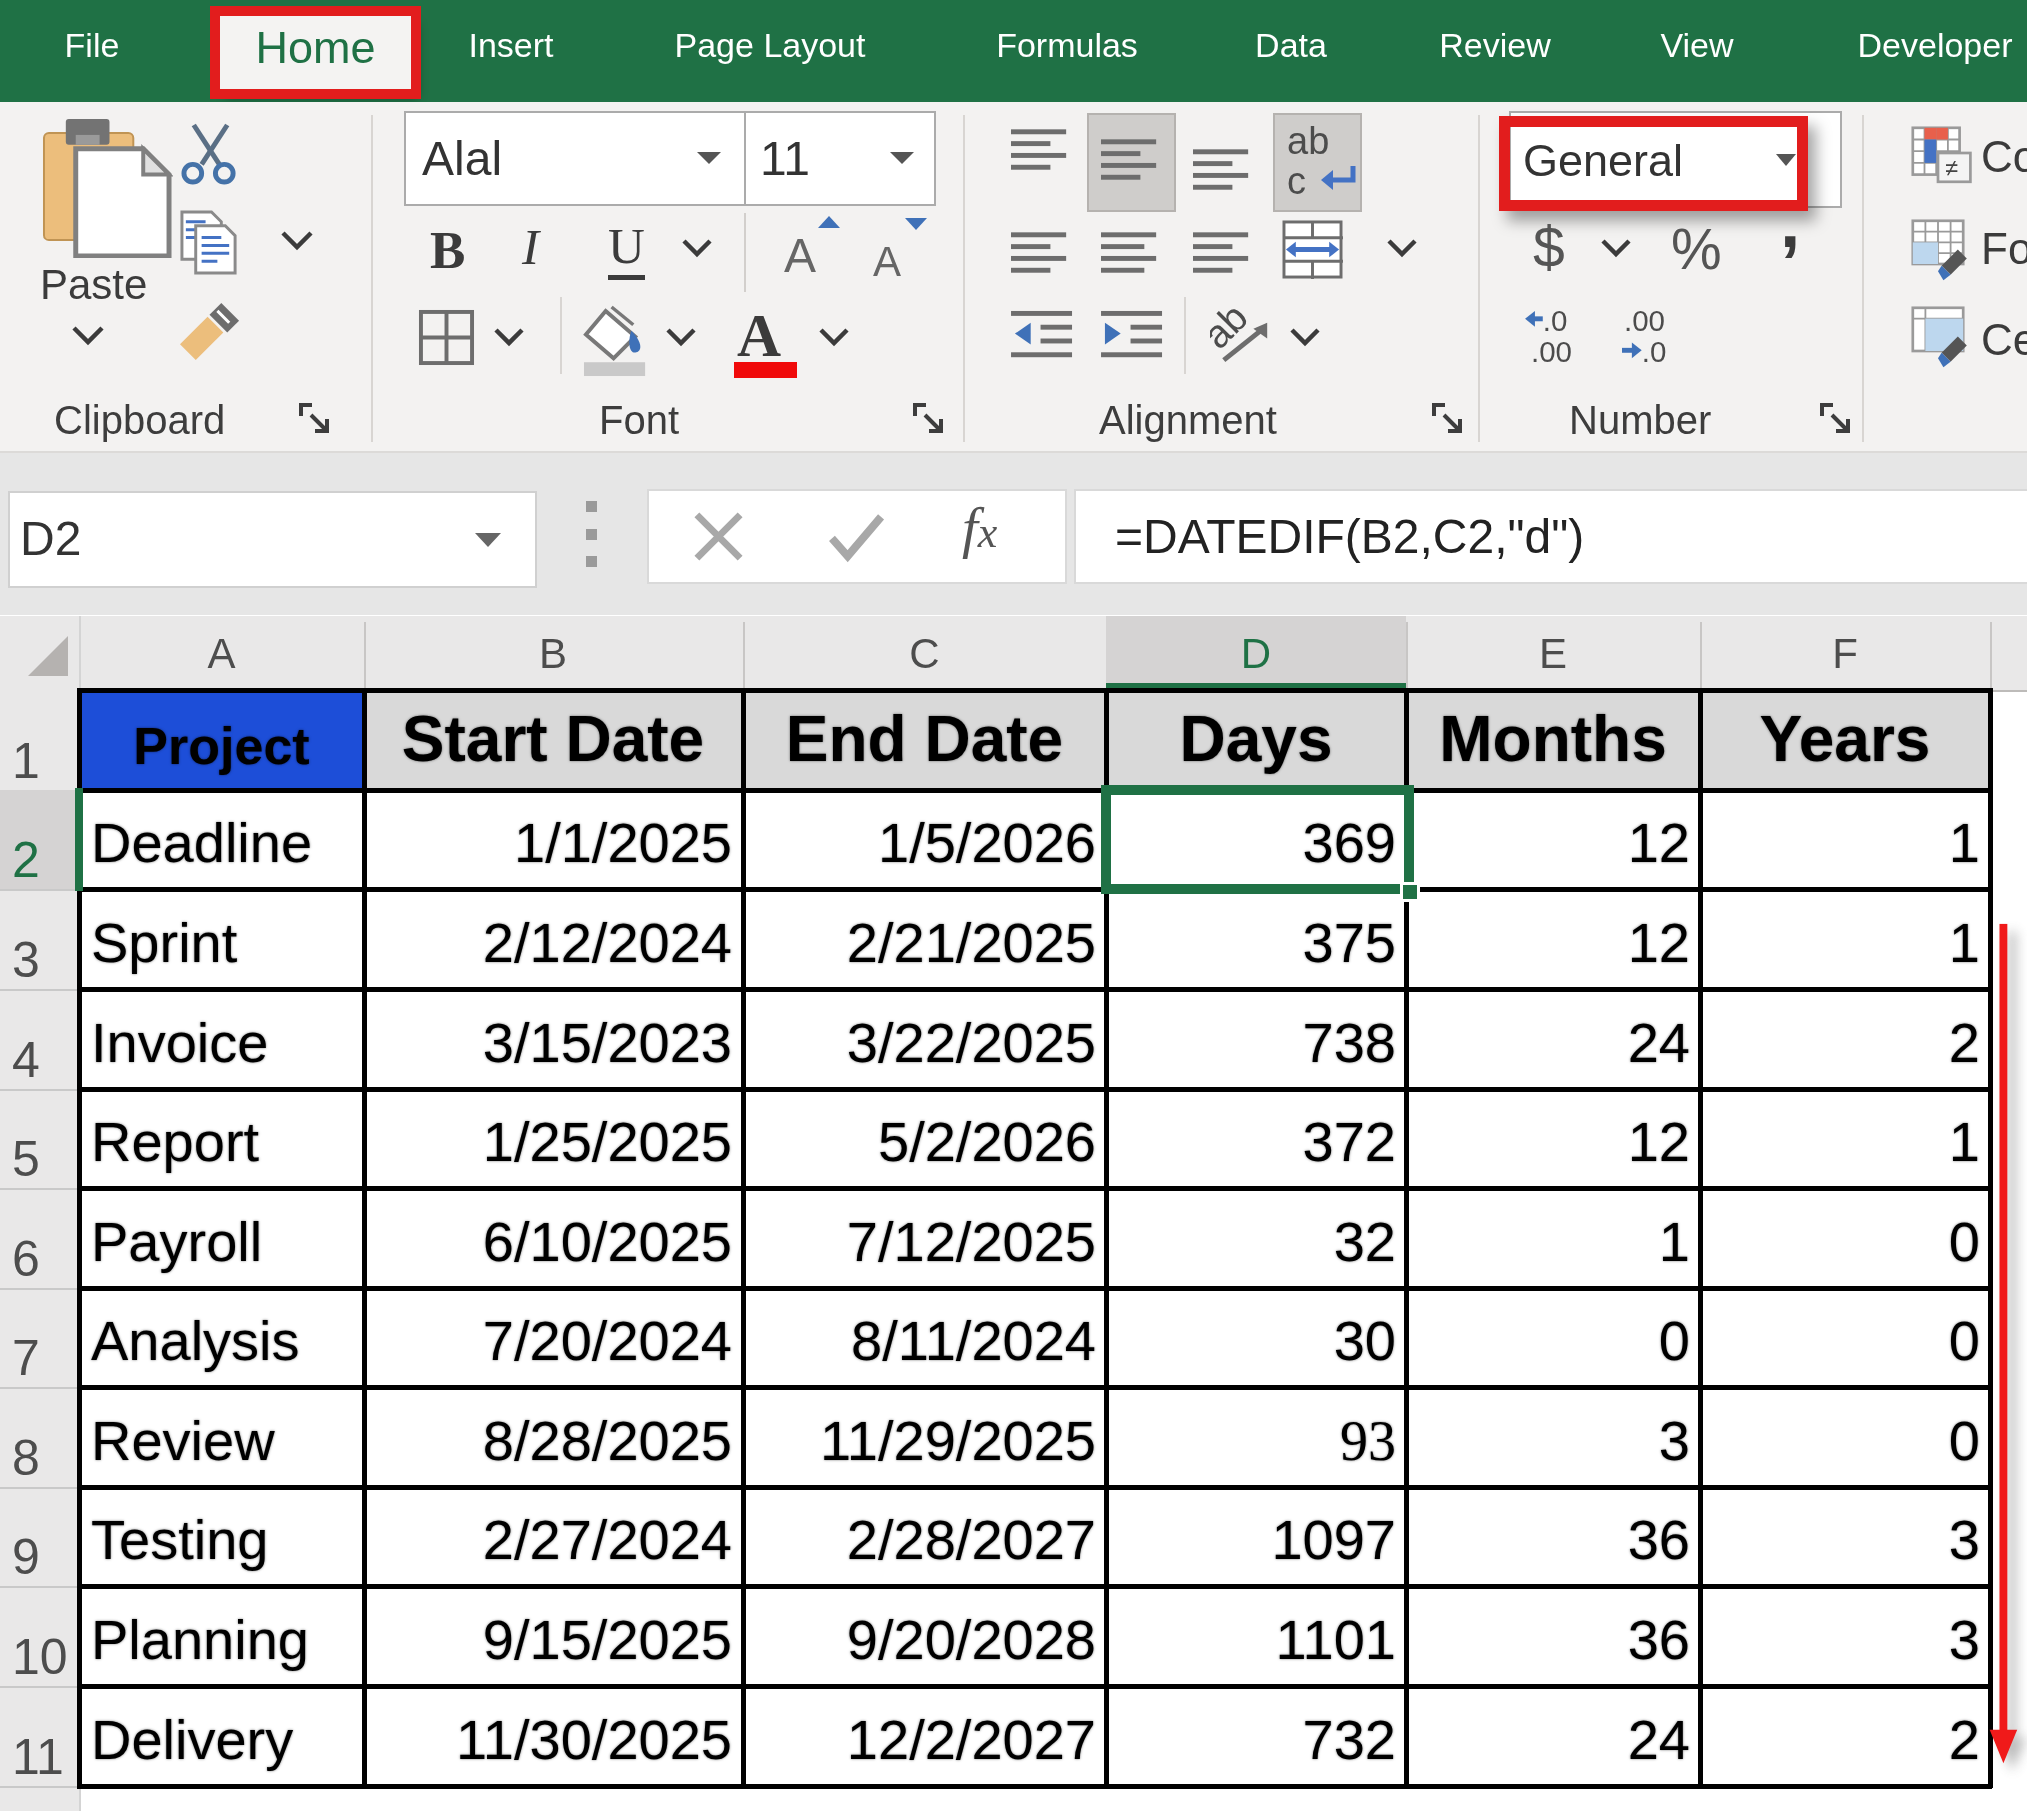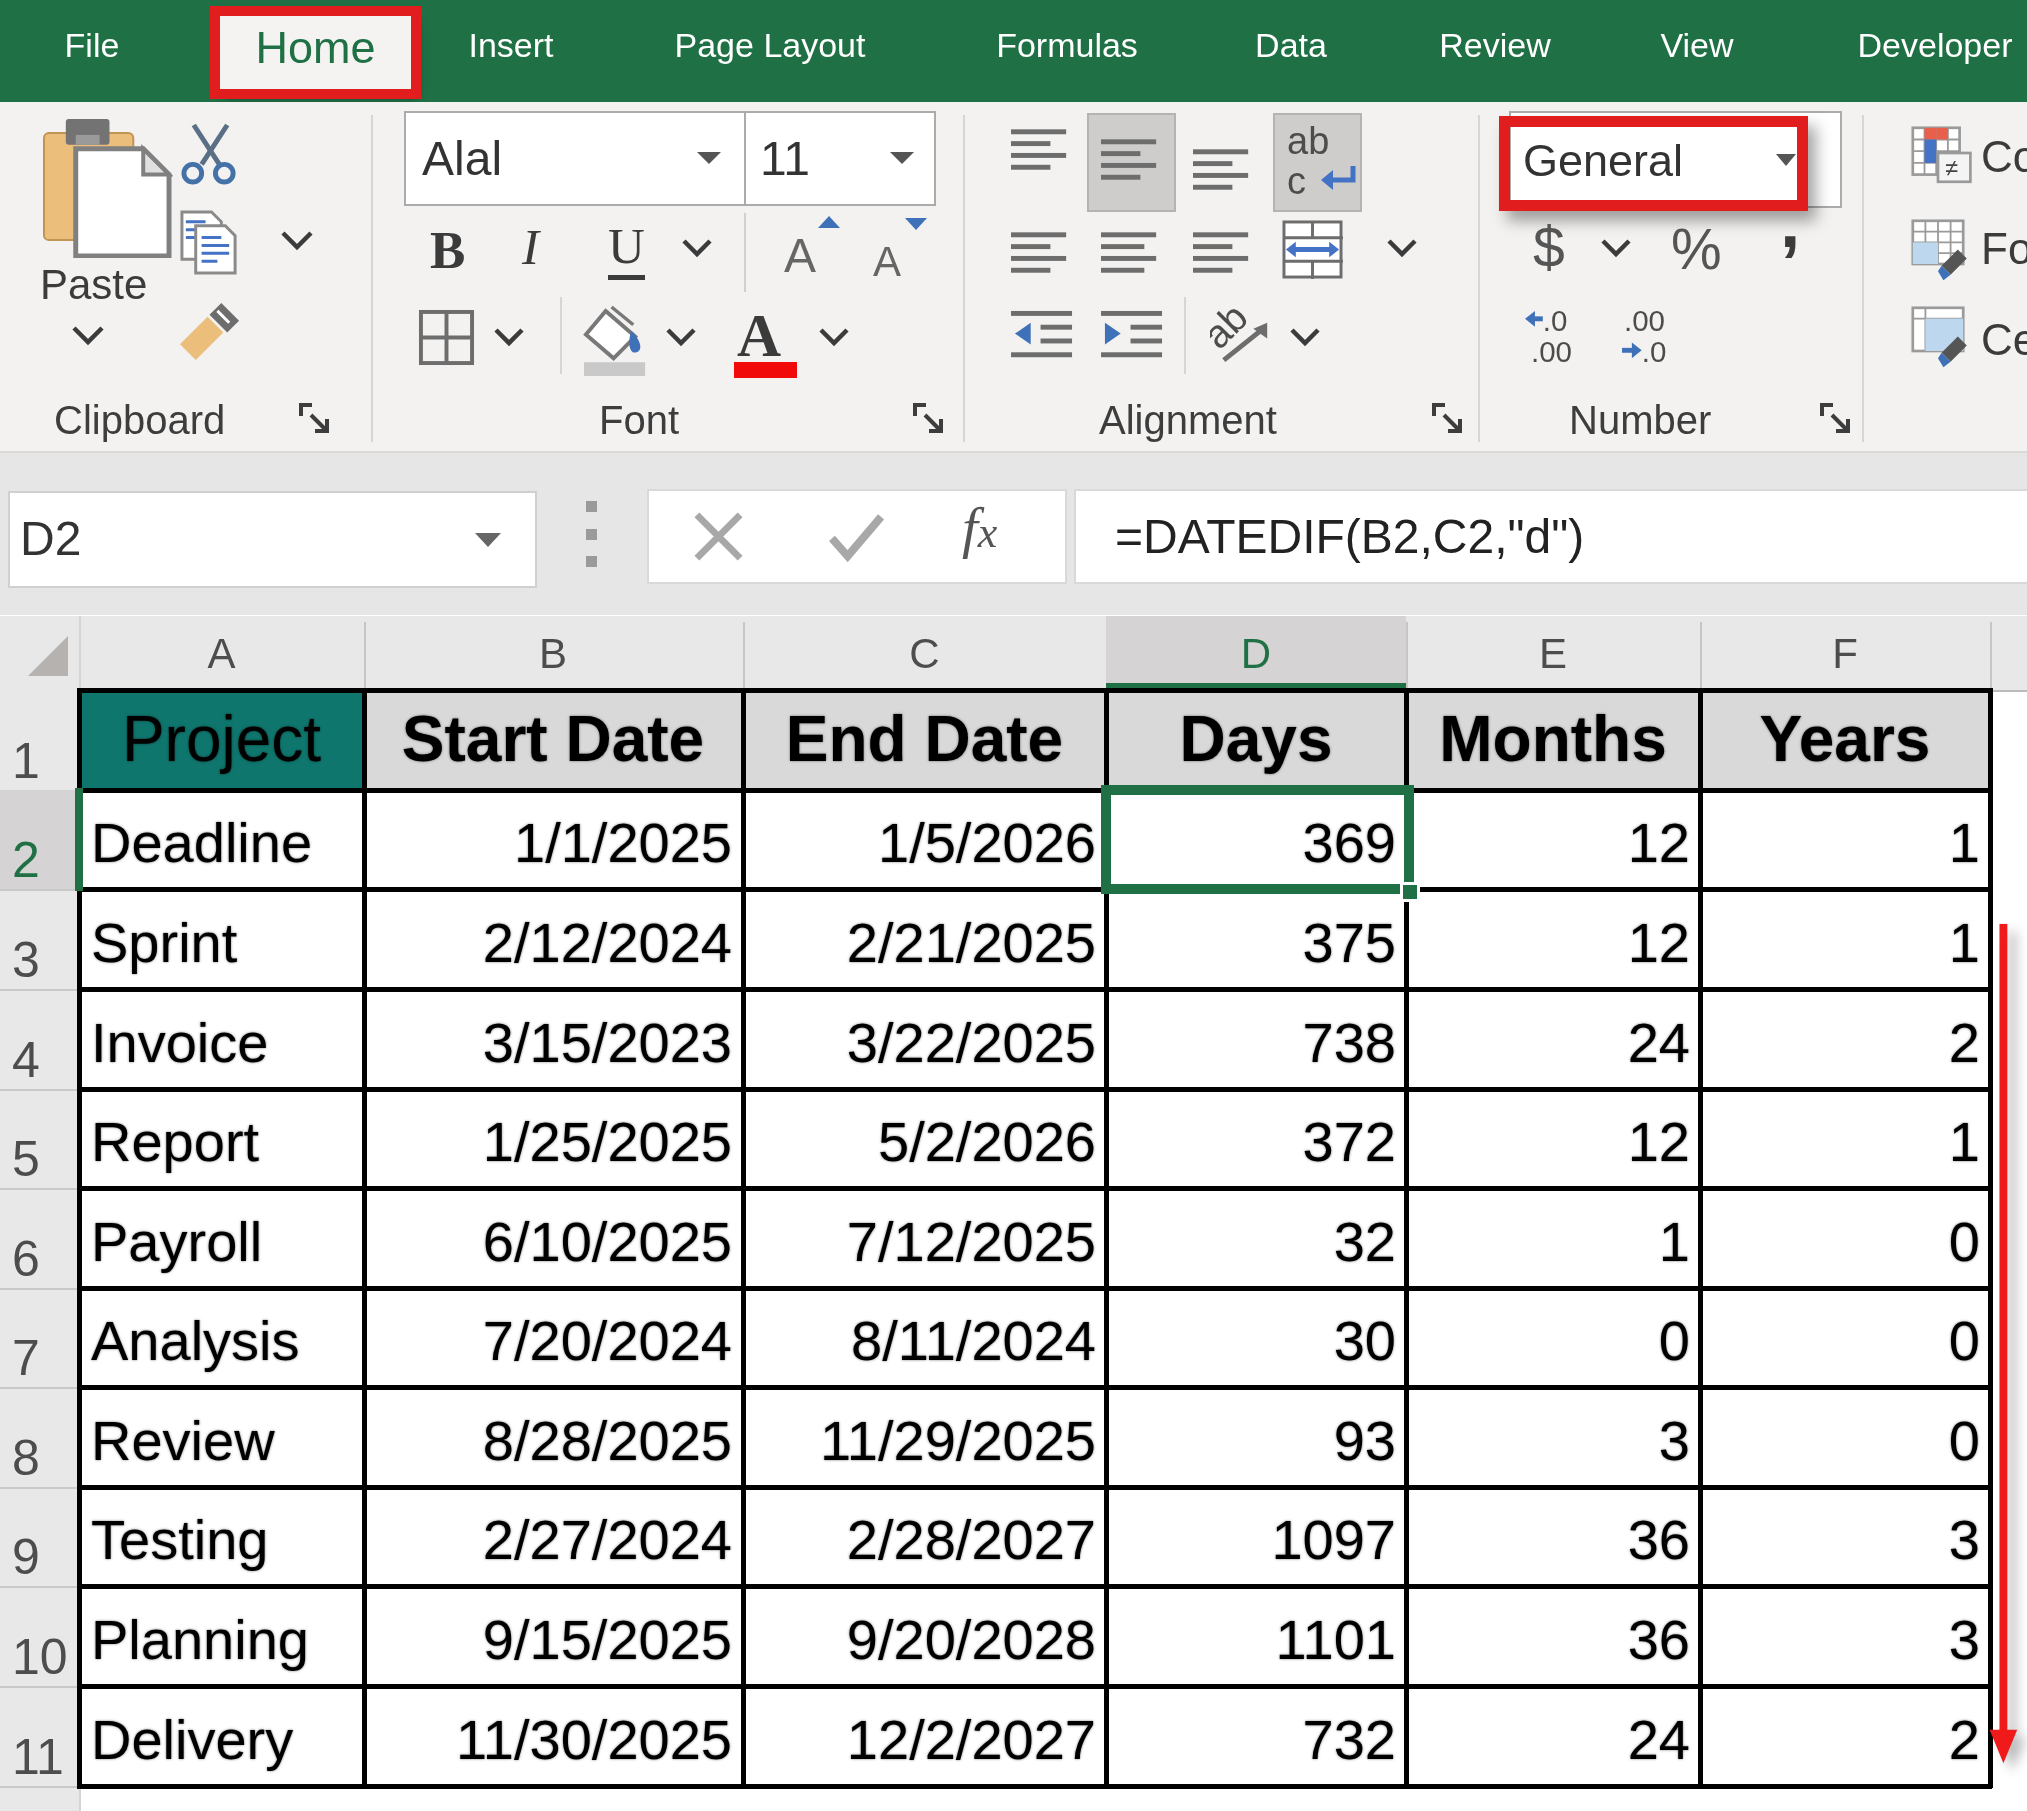--- a/index.html
+++ b/index.html
@@ -307,21 +307,21 @@
 <div class="abs" style="left:0;top:1288px;width:79px;height:99px;background:transparent;color:#4d4d4d;font-size:50px;display:flex;align-items:flex-end;justify-content:flex-start;padding-left:12px;padding-bottom:0px;box-sizing:border-box;">7</div>
 <div class="abs" style="left:0;top:1387px;width:79px;height:2px;background:#c9c9c9;"></div>
 <div class="abs" style="left:0;top:1387px;width:79px;height:100px;background:transparent;color:#4d4d4d;font-size:50px;display:flex;align-items:flex-end;justify-content:flex-start;padding-left:12px;padding-bottom:0px;box-sizing:border-box;">8</div>
 <div class="abs" style="left:0;top:1487px;width:79px;height:2px;background:#c9c9c9;"></div>
 <div class="abs" style="left:0;top:1487px;width:79px;height:99px;background:transparent;color:#4d4d4d;font-size:50px;display:flex;align-items:flex-end;justify-content:flex-start;padding-left:12px;padding-bottom:0px;box-sizing:border-box;">9</div>
 <div class="abs" style="left:0;top:1586px;width:79px;height:2px;background:#c9c9c9;"></div>
 <div class="abs" style="left:0;top:1586px;width:79px;height:100px;background:transparent;color:#4d4d4d;font-size:50px;display:flex;align-items:flex-end;justify-content:flex-start;padding-left:12px;padding-bottom:0px;box-sizing:border-box;">10</div>
 <div class="abs" style="left:0;top:1686px;width:79px;height:2px;background:#c9c9c9;"></div>
 <div class="abs" style="left:0;top:1686px;width:79px;height:100px;background:transparent;color:#4d4d4d;font-size:50px;display:flex;align-items:flex-end;justify-content:flex-start;padding-left:12px;padding-bottom:0px;box-sizing:border-box;">11</div>
 <div class="abs" style="left:0;top:1786px;width:79px;height:2px;background:#c9c9c9;"></div>
-<div class="cell" style="left:79px;top:690px;width:285px;height:100px;box-sizing:border-box;background:#0f766e;font-weight:normal;font-size:64px;text-align:center;display:flex;align-items:flex-end;justify-content:center;padding-bottom:14px;">Project</div>
+<div class="cell" style="left:79px;top:690px;width:285px;height:100px;box-sizing:border-box;background:#1d4ed8;font-weight:bold;font-size:52px;text-align:center;display:flex;align-items:flex-end;justify-content:center;padding-bottom:14px;">Project</div>
 <div class="cell" style="left:364px;top:690px;width:378px;height:100px;box-sizing:border-box;background:#D9D9D9;font-weight:bold;font-size:64px;text-align:center;display:flex;align-items:flex-end;justify-content:center;padding-bottom:14px;">Start Date</div>
 <div class="cell" style="left:743px;top:690px;width:363px;height:100px;box-sizing:border-box;background:#D9D9D9;font-weight:bold;font-size:64px;text-align:center;display:flex;align-items:flex-end;justify-content:center;padding-bottom:14px;">End Date</div>
 <div class="cell" style="left:1106px;top:690px;width:300px;height:100px;box-sizing:border-box;background:#D9D9D9;font-weight:bold;font-size:64px;text-align:center;display:flex;align-items:flex-end;justify-content:center;padding-bottom:14px;">Days</div>
 <div class="cell" style="left:1406px;top:690px;width:294px;height:100px;box-sizing:border-box;background:#D9D9D9;font-weight:bold;font-size:64px;text-align:center;display:flex;align-items:flex-end;justify-content:center;padding-bottom:14px;">Months</div>
 <div class="cell" style="left:1700px;top:690px;width:290px;height:100px;box-sizing:border-box;background:#D9D9D9;font-weight:bold;font-size:64px;text-align:center;display:flex;align-items:flex-end;justify-content:center;padding-bottom:14px;">Years</div>
 <div class="cell" style="left:79px;top:790px;width:285px;height:99px;box-sizing:border-box;text-align:left;display:flex;align-items:flex-end;justify-content:flex-start;padding-left:12px;padding-bottom:14px;">Deadline</div>
 <div class="cell" style="left:364px;top:790px;width:378px;height:99px;box-sizing:border-box;text-align:right;display:flex;align-items:flex-end;justify-content:flex-end;padding-right:10px;padding-bottom:14px;">1/1/2025</div>
 <div class="cell" style="left:743px;top:790px;width:363px;height:99px;box-sizing:border-box;text-align:right;display:flex;align-items:flex-end;justify-content:flex-end;padding-right:10px;padding-bottom:14px;">1/5/2026</div>
 <div class="cell" style="left:1106px;top:790px;width:300px;height:99px;box-sizing:border-box;text-align:right;display:flex;align-items:flex-end;justify-content:flex-end;padding-right:10px;padding-bottom:14px;">369</div>
 <div class="cell" style="left:1406px;top:790px;width:294px;height:99px;box-sizing:border-box;text-align:right;display:flex;align-items:flex-end;justify-content:flex-end;padding-right:10px;padding-bottom:14px;">12</div>
@@ -352,21 +352,21 @@
 <div class="cell" style="left:1700px;top:1188px;width:290px;height:100px;box-sizing:border-box;text-align:right;display:flex;align-items:flex-end;justify-content:flex-end;padding-right:10px;padding-bottom:14px;">0</div>
 <div class="cell" style="left:79px;top:1288px;width:285px;height:99px;box-sizing:border-box;text-align:left;display:flex;align-items:flex-end;justify-content:flex-start;padding-left:12px;padding-bottom:14px;">Analysis</div>
 <div class="cell" style="left:364px;top:1288px;width:378px;height:99px;box-sizing:border-box;text-align:right;display:flex;align-items:flex-end;justify-content:flex-end;padding-right:10px;padding-bottom:14px;">7/20/2024</div>
 <div class="cell" style="left:743px;top:1288px;width:363px;height:99px;box-sizing:border-box;text-align:right;display:flex;align-items:flex-end;justify-content:flex-end;padding-right:10px;padding-bottom:14px;">8/11/2024</div>
 <div class="cell" style="left:1106px;top:1288px;width:300px;height:99px;box-sizing:border-box;text-align:right;display:flex;align-items:flex-end;justify-content:flex-end;padding-right:10px;padding-bottom:14px;">30</div>
 <div class="cell" style="left:1406px;top:1288px;width:294px;height:99px;box-sizing:border-box;text-align:right;display:flex;align-items:flex-end;justify-content:flex-end;padding-right:10px;padding-bottom:14px;">0</div>
 <div class="cell" style="left:1700px;top:1288px;width:290px;height:99px;box-sizing:border-box;text-align:right;display:flex;align-items:flex-end;justify-content:flex-end;padding-right:10px;padding-bottom:14px;">0</div>
 <div class="cell" style="left:79px;top:1387px;width:285px;height:100px;box-sizing:border-box;text-align:left;display:flex;align-items:flex-end;justify-content:flex-start;padding-left:12px;padding-bottom:14px;">Review</div>
 <div class="cell" style="left:364px;top:1387px;width:378px;height:100px;box-sizing:border-box;text-align:right;display:flex;align-items:flex-end;justify-content:flex-end;padding-right:10px;padding-bottom:14px;">8/28/2025</div>
 <div class="cell" style="left:743px;top:1387px;width:363px;height:100px;box-sizing:border-box;text-align:right;display:flex;align-items:flex-end;justify-content:flex-end;padding-right:10px;padding-bottom:14px;">11/29/2025</div>
-<div class="cell" style="left:1106px;top:1387px;width:300px;height:100px;box-sizing:border-box;text-align:right;display:flex;align-items:flex-end;justify-content:flex-end;padding-right:10px;padding-bottom:14px;">93</div>
+<div class="cell" style="left:1106px;top:1387px;width:300px;height:100px;box-sizing:border-box;text-align:right;display:flex;align-items:flex-end;justify-content:flex-end;padding-right:10px;padding-bottom:14px;font-family:Liberation Serif, serif;">93</div>
 <div class="cell" style="left:1406px;top:1387px;width:294px;height:100px;box-sizing:border-box;text-align:right;display:flex;align-items:flex-end;justify-content:flex-end;padding-right:10px;padding-bottom:14px;">3</div>
 <div class="cell" style="left:1700px;top:1387px;width:290px;height:100px;box-sizing:border-box;text-align:right;display:flex;align-items:flex-end;justify-content:flex-end;padding-right:10px;padding-bottom:14px;">0</div>
 <div class="cell" style="left:79px;top:1487px;width:285px;height:99px;box-sizing:border-box;text-align:left;display:flex;align-items:flex-end;justify-content:flex-start;padding-left:12px;padding-bottom:14px;">Testing</div>
 <div class="cell" style="left:364px;top:1487px;width:378px;height:99px;box-sizing:border-box;text-align:right;display:flex;align-items:flex-end;justify-content:flex-end;padding-right:10px;padding-bottom:14px;">2/27/2024</div>
 <div class="cell" style="left:743px;top:1487px;width:363px;height:99px;box-sizing:border-box;text-align:right;display:flex;align-items:flex-end;justify-content:flex-end;padding-right:10px;padding-bottom:14px;">2/28/2027</div>
 <div class="cell" style="left:1106px;top:1487px;width:300px;height:99px;box-sizing:border-box;text-align:right;display:flex;align-items:flex-end;justify-content:flex-end;padding-right:10px;padding-bottom:14px;">1097</div>
 <div class="cell" style="left:1406px;top:1487px;width:294px;height:99px;box-sizing:border-box;text-align:right;display:flex;align-items:flex-end;justify-content:flex-end;padding-right:10px;padding-bottom:14px;">36</div>
 <div class="cell" style="left:1700px;top:1487px;width:290px;height:99px;box-sizing:border-box;text-align:right;display:flex;align-items:flex-end;justify-content:flex-end;padding-right:10px;padding-bottom:14px;">3</div>
 <div class="cell" style="left:79px;top:1586px;width:285px;height:100px;box-sizing:border-box;text-align:left;display:flex;align-items:flex-end;justify-content:flex-start;padding-left:12px;padding-bottom:14px;">Planning</div>
 <div class="cell" style="left:364px;top:1586px;width:378px;height:100px;box-sizing:border-box;text-align:right;display:flex;align-items:flex-end;justify-content:flex-end;padding-right:10px;padding-bottom:14px;">9/15/2025</div>

